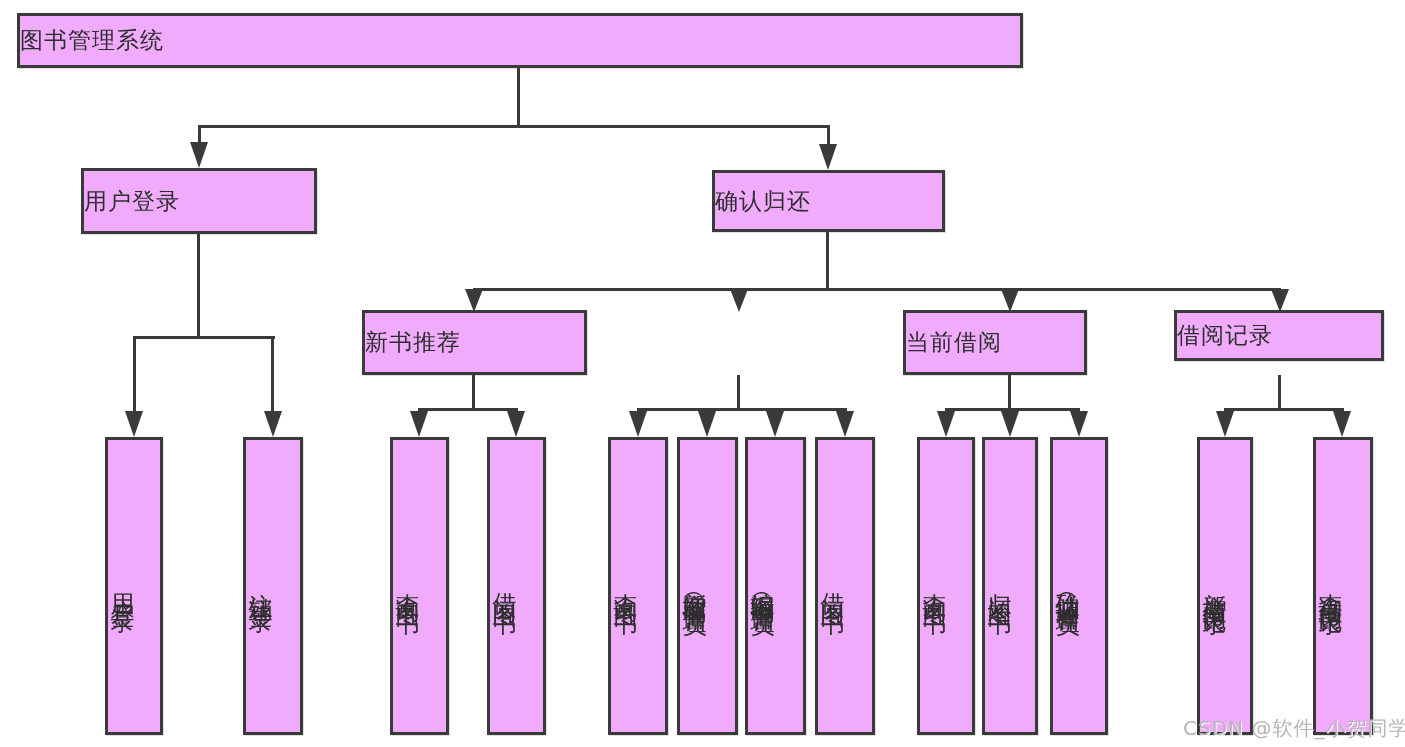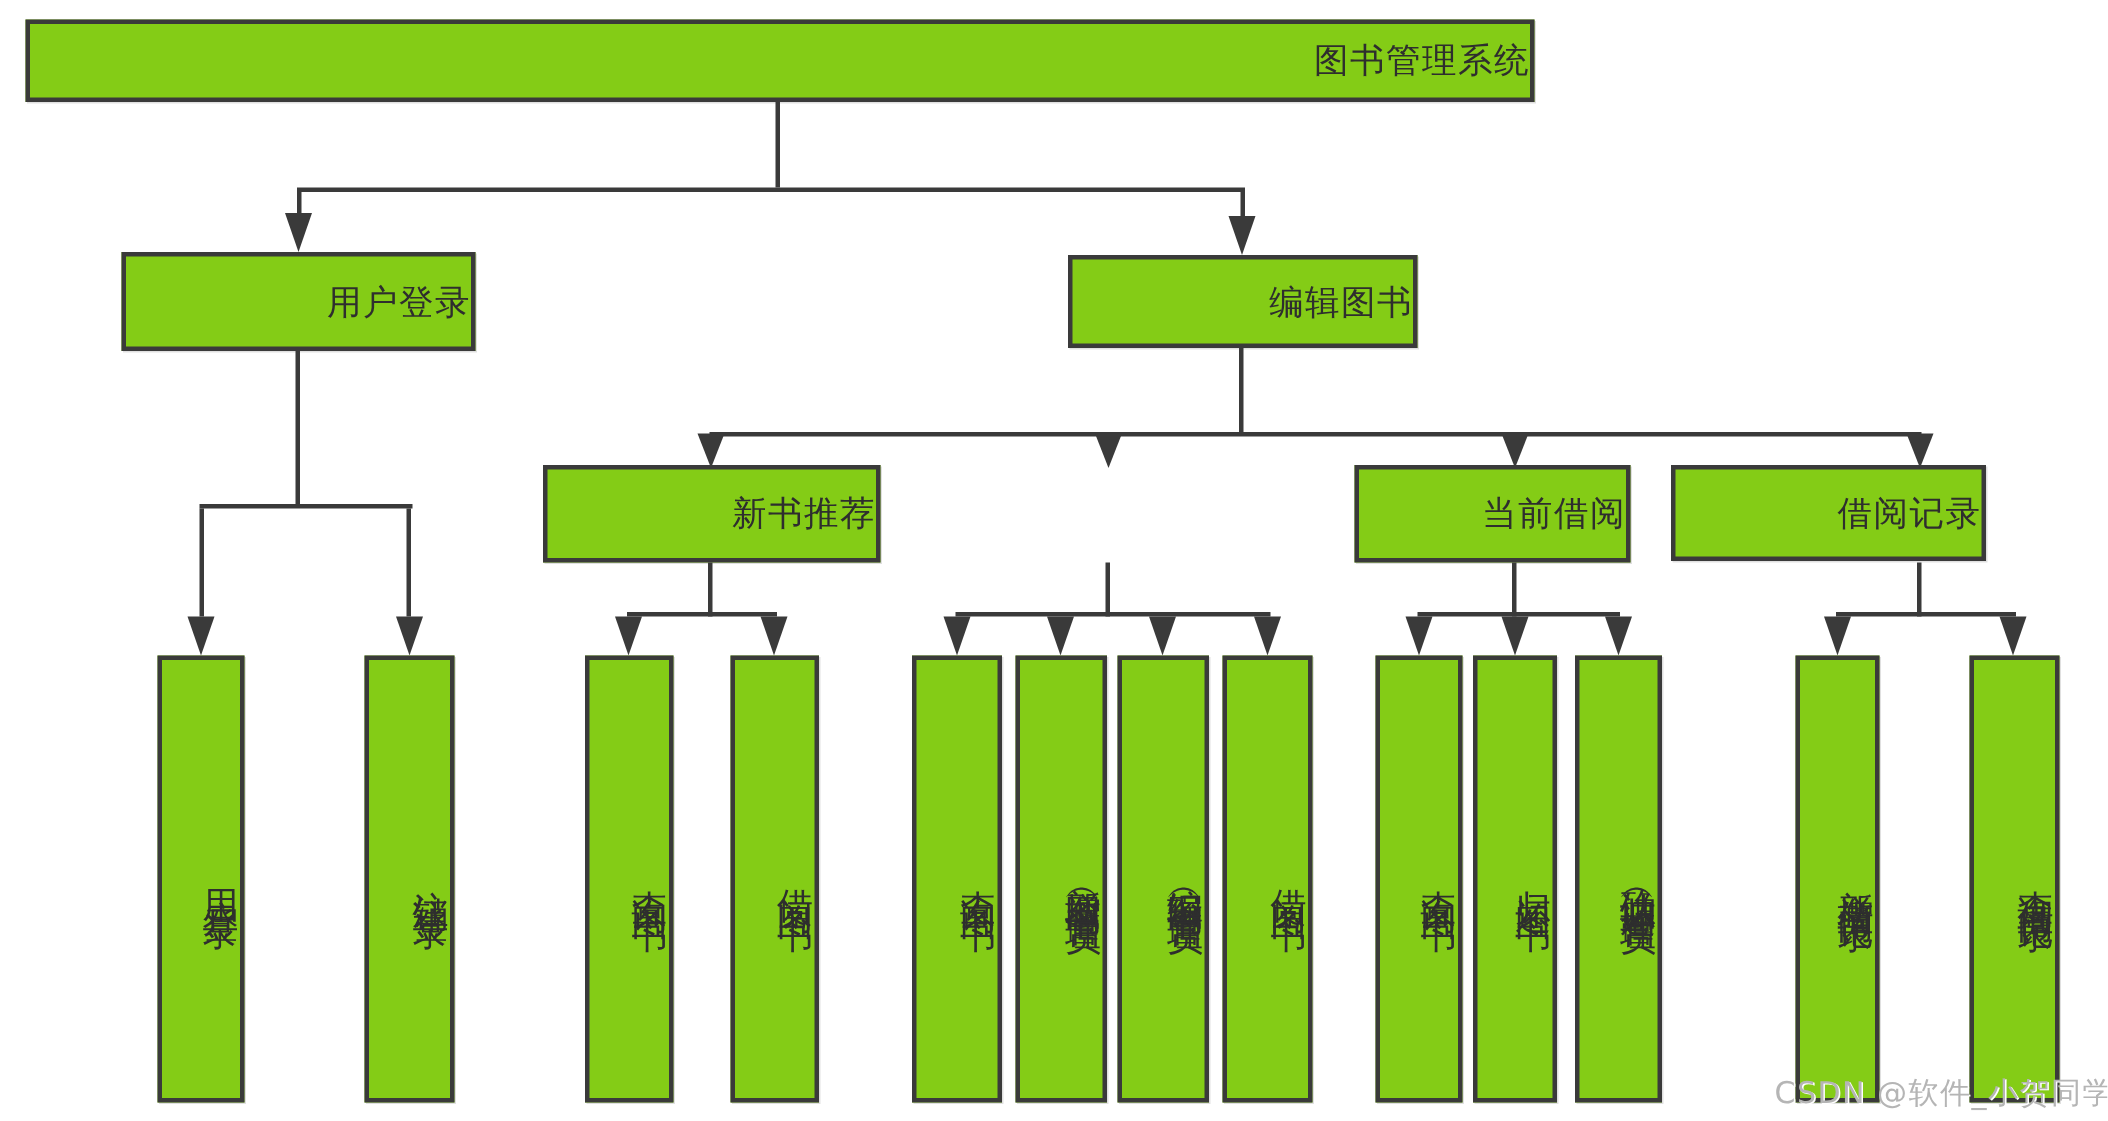--- a/index.html
+++ b/index.html
@@ -2,22 +2,22 @@
 <html><head>
 <meta charset="utf-8">
 <style>
   html,body { margin:0; padding:0; background:#ffffff; }
   #canvas {
     position:relative; width:1405px; height:747px; background:#ffffff;
     font-family:"DejaVu Sans","Liberation Sans",sans-serif; overflow:hidden;
   }
   .box {
     position:absolute; box-sizing:border-box;
-    border:3px solid #3a3a3a; background:#84cc16;
-    display:flex; align-items:center; justify-content:flex-end;
+    border:3px solid #3a3a3a; background:#f0abfc;
+    display:flex; align-items:center; justify-content:flex-start;
     box-shadow:1px 1px 0 rgba(0,0,0,0.12);
   }
   .hlabel { font-size:23px; color:#2e2e2e; letter-spacing:1px; white-space:nowrap; }
   .vlabel {
     writing-mode:vertical-rl; font-size:24px; color:#2e2e2e;
     letter-spacing:6px; line-height:1.15; white-space:nowrap;
   }
   .line { position:absolute; background:#3a3a3a; }
   .ahead {
     position:absolute; width:0; height:0;
@@ -44,21 +44,21 @@
   <div class="line" style="left:198px; top:125px; width:632px; height:3px;"></div>
   <div class="line" style="left:198px; top:128px; width:3px; height:16px;"></div>
   <div class="ahead" style="left:190px; top:142px;"></div>
   <div class="line" style="left:827px; top:128px; width:3px; height:18px;"></div>
   <div class="ahead" style="left:819px; top:144px;"></div>
 
   <div class="box" style="left:81px; top:168px; width:236px; height:66px;">
     <span class="hlabel">用户登录</span>
   </div>
   <div class="box" style="left:712px; top:170px; width:233px; height:62px;">
-    <span class="hlabel">编辑图书</span>
+    <span class="hlabel">确认归还</span>
   </div>
 
   <div class="line" style="left:197px; top:234px; width:3px; height:102px;"></div>
   <div class="line" style="left:133px; top:336px; width:142px; height:3px;"></div>
   <div class="line" style="left:133px; top:339px; width:3px; height:72px;"></div>
   <div class="ahead" style="left:125px; top:411px;"></div>
   <div class="line" style="left:271px; top:339px; width:3px; height:72px;"></div>
   <div class="ahead" style="left:264px; top:411px;"></div>
 
   <div class="line" style="left:826px; top:232px; width:3px; height:56px;"></div>
@@ -67,21 +67,21 @@
   <div class="ahead short" style="left:730px; top:289px;"></div>
   <div class="ahead short" style="left:1001px; top:289px;"></div>
   <div class="ahead short" style="left:1271px; top:289px;"></div>
 
   <div class="box" style="left:362px; top:310px; width:225px; height:65px;font-family:Liberation Mono, monospace;">
     <span class="hlabel">新书推荐</span>
   </div>
   <div class="box" style="left:903px; top:310px; width:184px; height:65px;">
     <span class="hlabel">当前借阅</span>
   </div>
-  <div class="box" style="left:1114px; top:310px; width:210px; height:64px;padding-left:48px;">
+  <div class="box" style="left:1174px; top:310px; width:210px; height:51px;">
     <span class="hlabel">借阅记录</span>
   </div>
 
   <div class="line" style="left:472px; top:375px; width:3px; height:36px;"></div>
   <div class="line" style="left:418px; top:408px; width:100px; height:3px;"></div>
   <div class="ahead" style="left:410px; top:411px;"></div>
   <div class="ahead" style="left:507px; top:411px;"></div>
 
   <div class="line" style="left:737px; top:375px; width:3px; height:36px;"></div>
   <div class="line" style="left:637px; top:408px; width:210px; height:3px;"></div>

